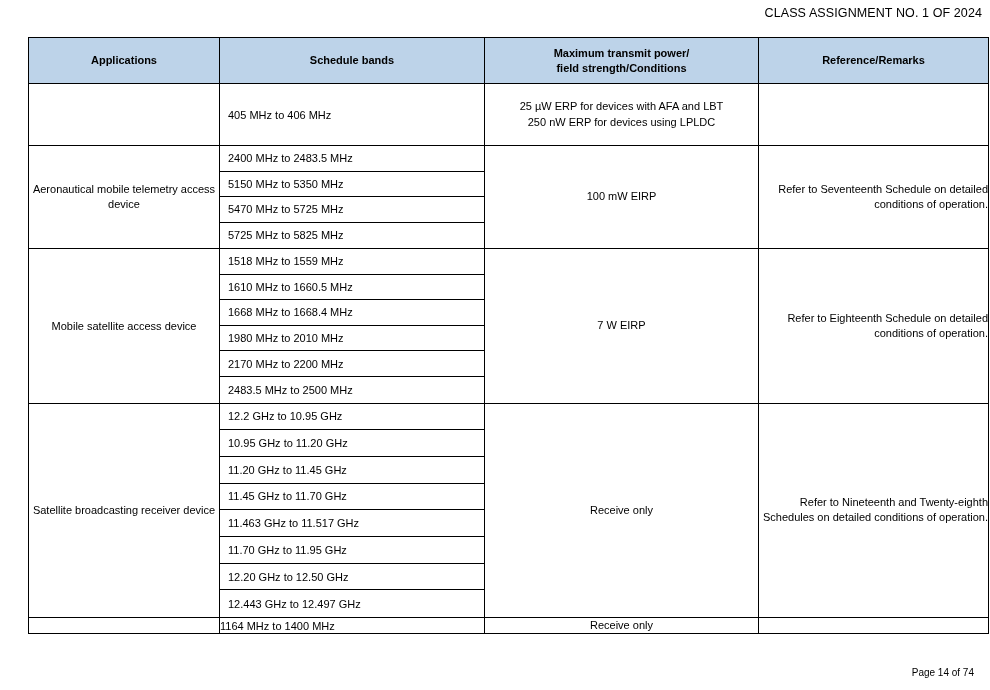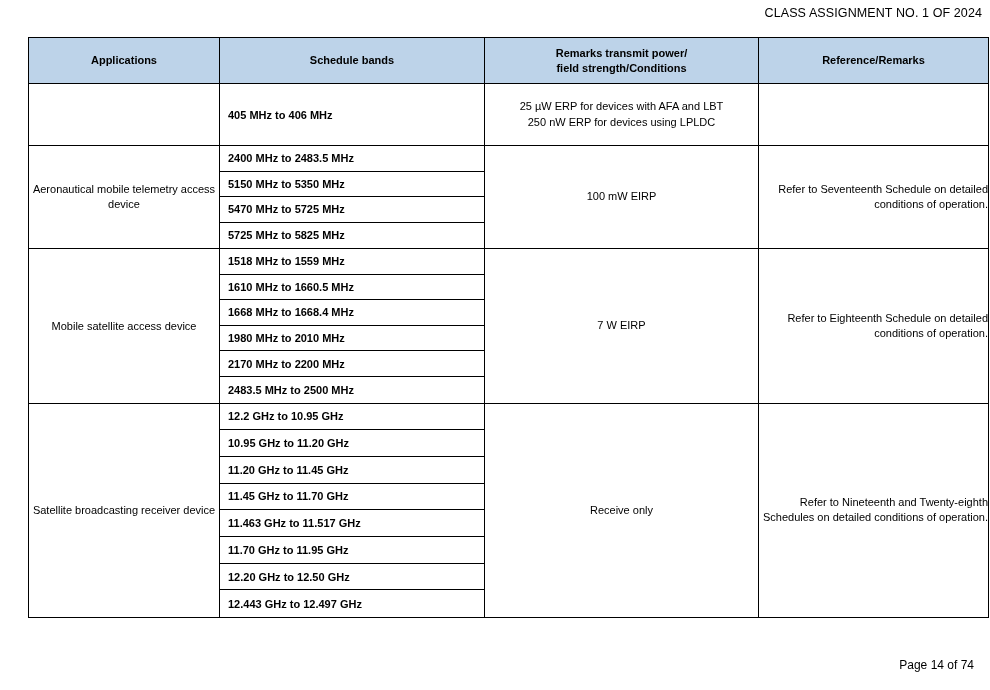--- a/index.html
+++ b/index.html
@@ -23,23 +23,23 @@
   .doc-header {
     position: absolute;
     top: 6px;
     right: 8px;
     font-size: 12.5px;
     letter-spacing: 0.1px;
     white-space: nowrap;
   }
   .doc-footer {
     position: absolute;
-    bottom: 18px;
+    bottom: 12px;
     right: 16px;
-    font-size: 12px;
+    font-size: 10px;
     white-space: nowrap;
   }
   table.freq-table {
     position: absolute;
     left: 28px;
     top: 37px;
     width: 960px;
     border-collapse: collapse;
     table-layout: fixed;
     font-size: 11px;
@@ -93,21 +93,20 @@
     display: block;
     width: 100%;
   }
   .freq-item {
     display: flex;
     align-items: center;
     box-sizing: border-box;
     padding: 0 8px;
     border-bottom: 1px solid #000000;
     white-space: nowrap;
-    font-weight: bold;
   }
   .freq-item:last-child {
     border-bottom: none;
   }
   .h62  { height: 61px; }
   .h255 { height: 25.5px; }
   .h254 { height: 25.6px; }
   .h267 { height: 26.7px; }
   .nowrap { white-space: nowrap; }
 </style>
@@ -123,21 +122,21 @@
       <col class="col-app">
       <col class="col-freq">
       <col class="col-power">
       <col class="col-ref">
     </colgroup>
     <thead>
       <tr>
         <th>Applications</th>
         <th>Schedule bands</th>
         <th>
-          <span>Remarks transmit power/</span><br>
+          <span>Maximum transmit power/</span><br>
           <span>field strength/Conditions</span>
         </th>
         <th>Reference/Remarks</th>
       </tr>
     </thead>
     <tbody>
 
       <tr>
         <td class="app-cell"></td>
         <td class="freq-group">
@@ -193,19 +192,25 @@
             <span class="freq-item h267">11.463 GHz to 11.517 GHz</span>
             <span class="freq-item h267">11.70 GHz to 11.95 GHz</span>
             <span class="freq-item h267">12.20 GHz to 12.50 GHz</span>
             <span class="freq-item h267">12.443 GHz to 12.497 GHz</span>
           </span>
         </td>
         <td class="power-cell">Receive only</td>
         <td class="ref-cell">Refer to Nineteenth and Twenty-eighth Schedules on detailed conditions of operation.</td>
       </tr>
 
+      <tr>
+        <td class="app-cell"></td>
+        <td class="freq-single nowrap">1164 MHz to 1400 MHz</td>
+        <td class="power-cell">Receive only</td>
+        <td class="ref-cell"></td>
+      </tr>
 
     </tbody>
   </table>
 
   <div class="doc-footer">Page 14 of 74</div>
 
 </div>
 
 </body></html>

